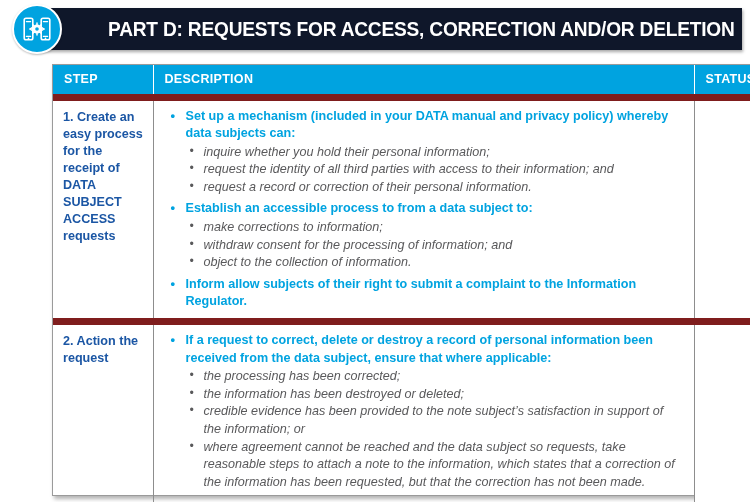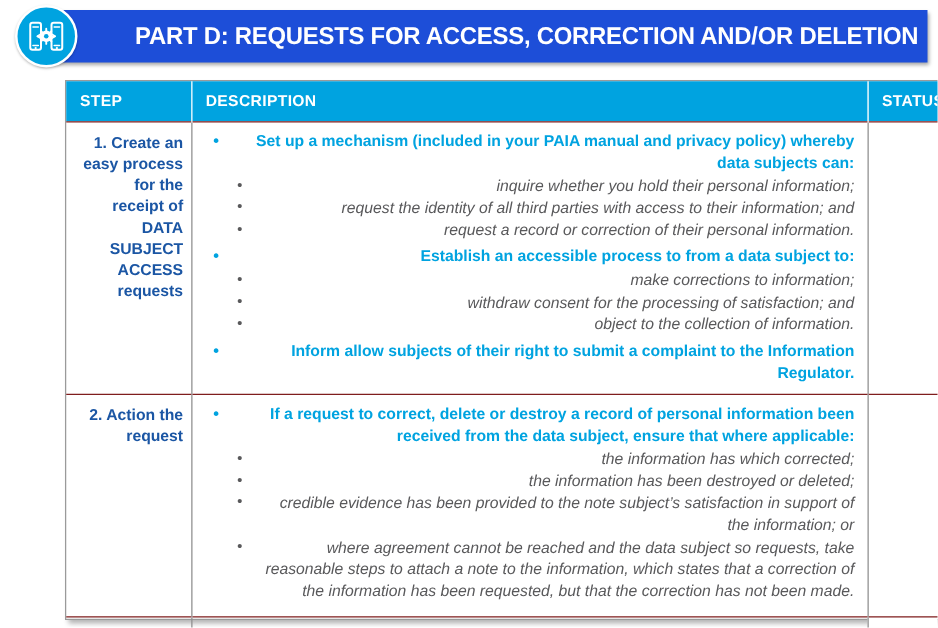--- a/index.html
+++ b/index.html
@@ -28,21 +28,21 @@
     top: 4px;
     width: 734px;
     height: 50px;
   }
   .banner-bar {
     position: absolute;
     left: 22px;
     top: 4px;
     width: 712px;
     height: 42px;
-    background: #1d4ed8;
+    background: #0f172a;
     box-shadow: 1px 2px 3px rgba(0,0,0,0.35);
   }
   .banner-title {
     position: absolute;
     left: 78px;
     top: 0;
     right: 8px;
     height: 42px;
     line-height: 42px;
     color: #ffffff;
@@ -104,26 +104,25 @@
     text-align: left;
     height: 32px;
     padding: 0 0 0 11px;
     border-right: 1px solid #ffffff;
     vertical-align: middle;
     box-sizing: border-box;
   }
   thead th:last-child { border-right: none; }
 
   tbody td {
-    border-top: 1px solid #7f1d1d;
+    border-top: 7px solid #7f1d1d;
     border-right: 1px solid #8d8d8d;
     vertical-align: top;
     padding: 0;
     box-sizing: border-box;
-    text-align: right;
   }
   tbody td:last-child { border-right: none; }
 
   td.step {
     color: #1b56a4;
     font-weight: bold;
     font-size: 12.6px;
     line-height: 17px;
     padding: 8px 6px 8px 10px;
   }
@@ -241,51 +240,51 @@
           <th>STATUS</th>
         </tr>
       </thead>
       <tbody>
 
         <tr>
           <td class="step">1. Create an easy process for the receipt of DATA SUBJECT ACCESS requests</td>
           <td class="desc">
             <ul class="lvl1">
               <li>
-                <span class="b1">Set up a mechanism (included in your PAIA manual and privacy policy) whereby data subjects can:</span>
+                <span class="b1">Set up a mechanism (included in your DATA manual and privacy policy) whereby data subjects can:</span>
                 <ul class="lvl2">
                   <li>inquire whether you hold their personal information;</li>
                   <li>request the identity of all third parties with access to their information; and</li>
                   <li>request a record or correction of their personal information.</li>
                 </ul>
               </li>
               <li>
                 <span class="b1">Establish an accessible process to from a data subject to:</span>
                 <ul class="lvl2">
                   <li>make corrections to information;</li>
-                  <li>withdraw consent for the processing of satisfaction; and</li>
+                  <li>withdraw consent for the processing of information; and</li>
                   <li>object to the collection of information.</li>
                 </ul>
               </li>
               <li>
                 <span class="b1">Inform allow subjects of their right to submit a complaint to the Information Regulator.</span>
               </li>
             </ul>
           </td>
           <td class="status"></td>
         </tr>
 
         <tr>
           <td class="step">2. Action the request</td>
           <td class="desc">
             <ul class="lvl1">
               <li>
                 <span class="b1">If a request to correct, delete or destroy a record of personal information been received from the data subject, ensure that where applicable:</span>
                 <ul class="lvl2">
-                  <li>the information has which corrected;</li>
+                  <li>the processing has been corrected;</li>
                   <li>the information has been destroyed or deleted;</li>
                   <li>credible evidence has been provided to the note subject’s satisfaction in support of the information; or</li>
                   <li>where agreement cannot be reached and the data subject so requests, take reasonable steps to attach a note to the information, which states that a correction of the information has been requested, but that the correction has not been made.</li>
                 </ul>
               </li>
             </ul>
           </td>
           <td class="status"></td>
         </tr>
 

